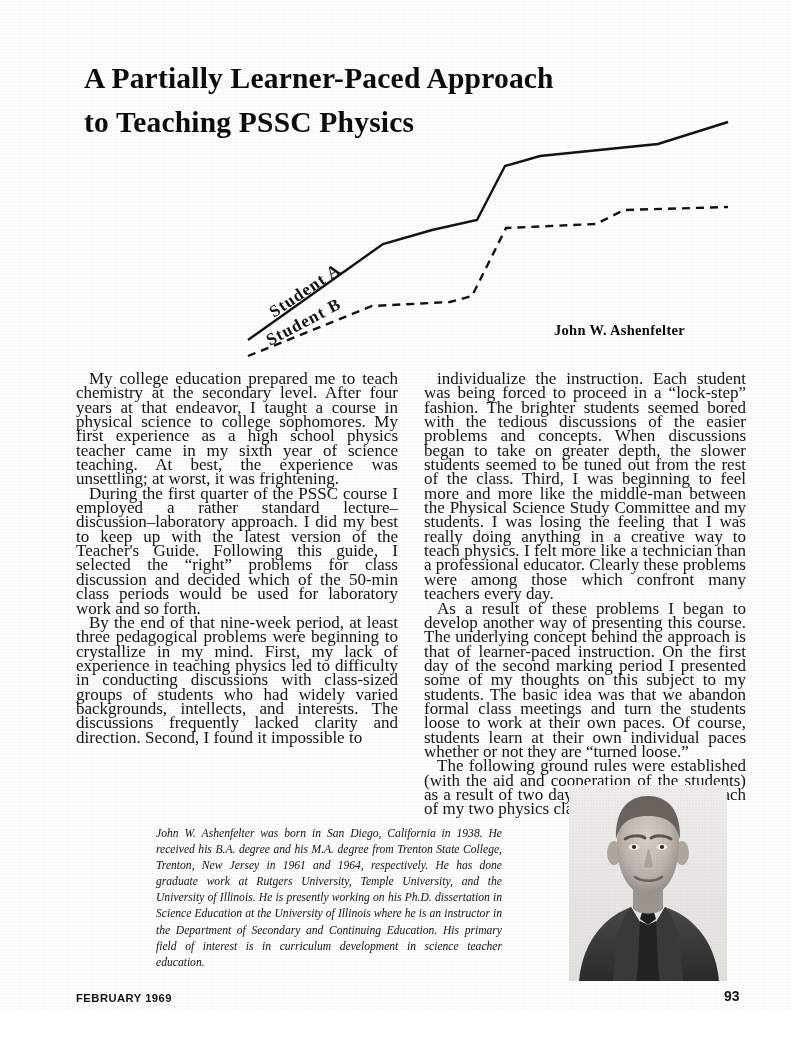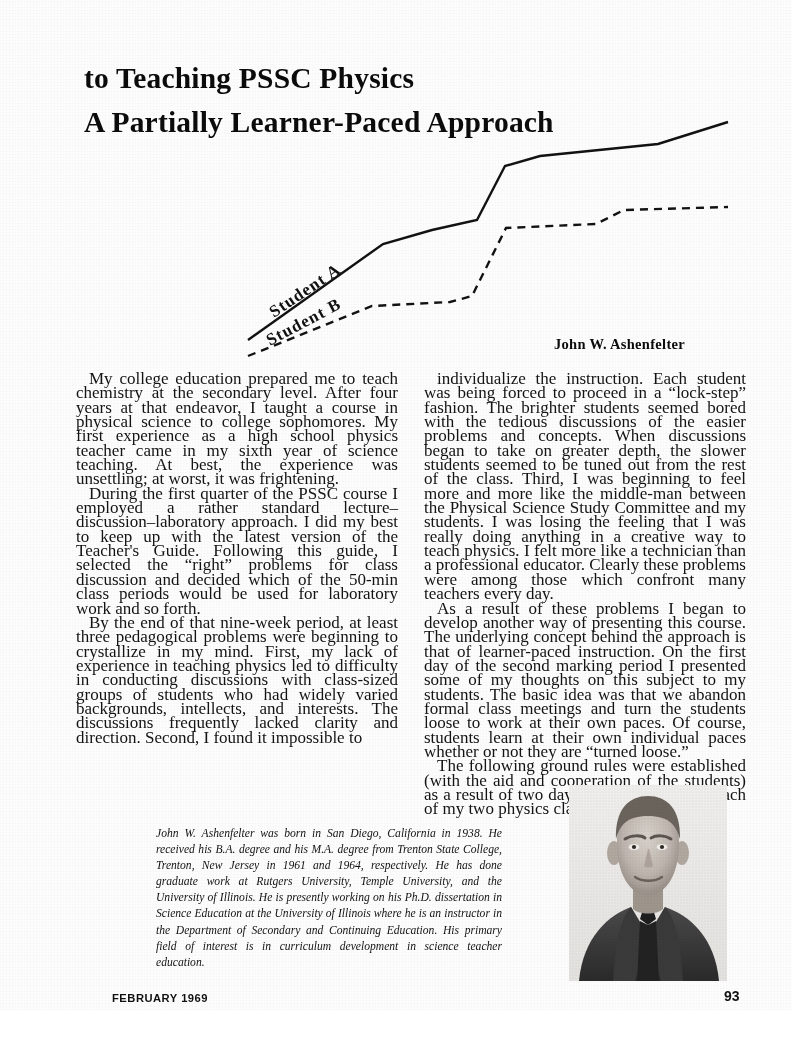--- a/index.html
+++ b/index.html
@@ -69,21 +69,21 @@
     width: 520px;
     height: 240px;
     z-index: 2;
   }
   .figure svg { display: block; }
 
   
   .byline {
     position: absolute;
     left: 536px;
-    top: 318px;
+    top: 304px;
     font-family: "Liberation Serif", "DejaVu Serif", serif;
     font-weight: bold;
     font-size: 14.5px;
     letter-spacing: .3px;
     color: #0b0b0b;
     z-index: 4;
   }
 
   
   .col {
@@ -150,42 +150,41 @@
   
   .footer-date {
     position: absolute;
     left: 58px;
     top: 974px;
     font-family: "Liberation Sans", "DejaVu Sans", sans-serif;
     font-weight: bold;
     font-size: 11.2px;
     letter-spacing: .5px;
     color: #111;
-    margin-left: 36px;
   }
   .footer-page {
     position: absolute;
     left: 706px;
     top: 970px;
     width: 30px;
     font-family: "Liberation Sans", "DejaVu Sans", sans-serif;
     font-weight: bold;
     font-size: 14px;
     color: #111;
   }
 </style>
 </head>
 <body>
 
 <div id="page">
   <div id="sheet">
 
     <div class="title-block">
+      <div class="title-line">A Partially Learner-Paced Approach</div>
       <div class="title-line">to Teaching PSSC Physics</div>
-      <div class="title-line">A Partially Learner-Paced Approach</div>
     </div>
 
     <div class="figure">
       <svg width="520" height="240" viewBox="0 0 520 240">
 
         <polyline fill="none" stroke="#121212" stroke-width="2.4" stroke-linejoin="miter" stroke-linecap="butt" points="30,222 165,126 214,112 259,102 287,48 322,38 440,26 510,4"></polyline>
 
         <polyline fill="none" stroke="#121212" stroke-width="2.4" stroke-dasharray="8,6" stroke-linejoin="miter" stroke-linecap="butt" points="30,238 154,188 232,184 254,178 288,110 378,106 406,92 510,89"></polyline>
 
         <text x="56" y="200" transform="rotate(-34 56 200)" font-family="Liberation Serif, DejaVu Serif, serif" font-size="17" font-weight="bold" fill="#101010" letter-spacing="1.1">Student A</text>

